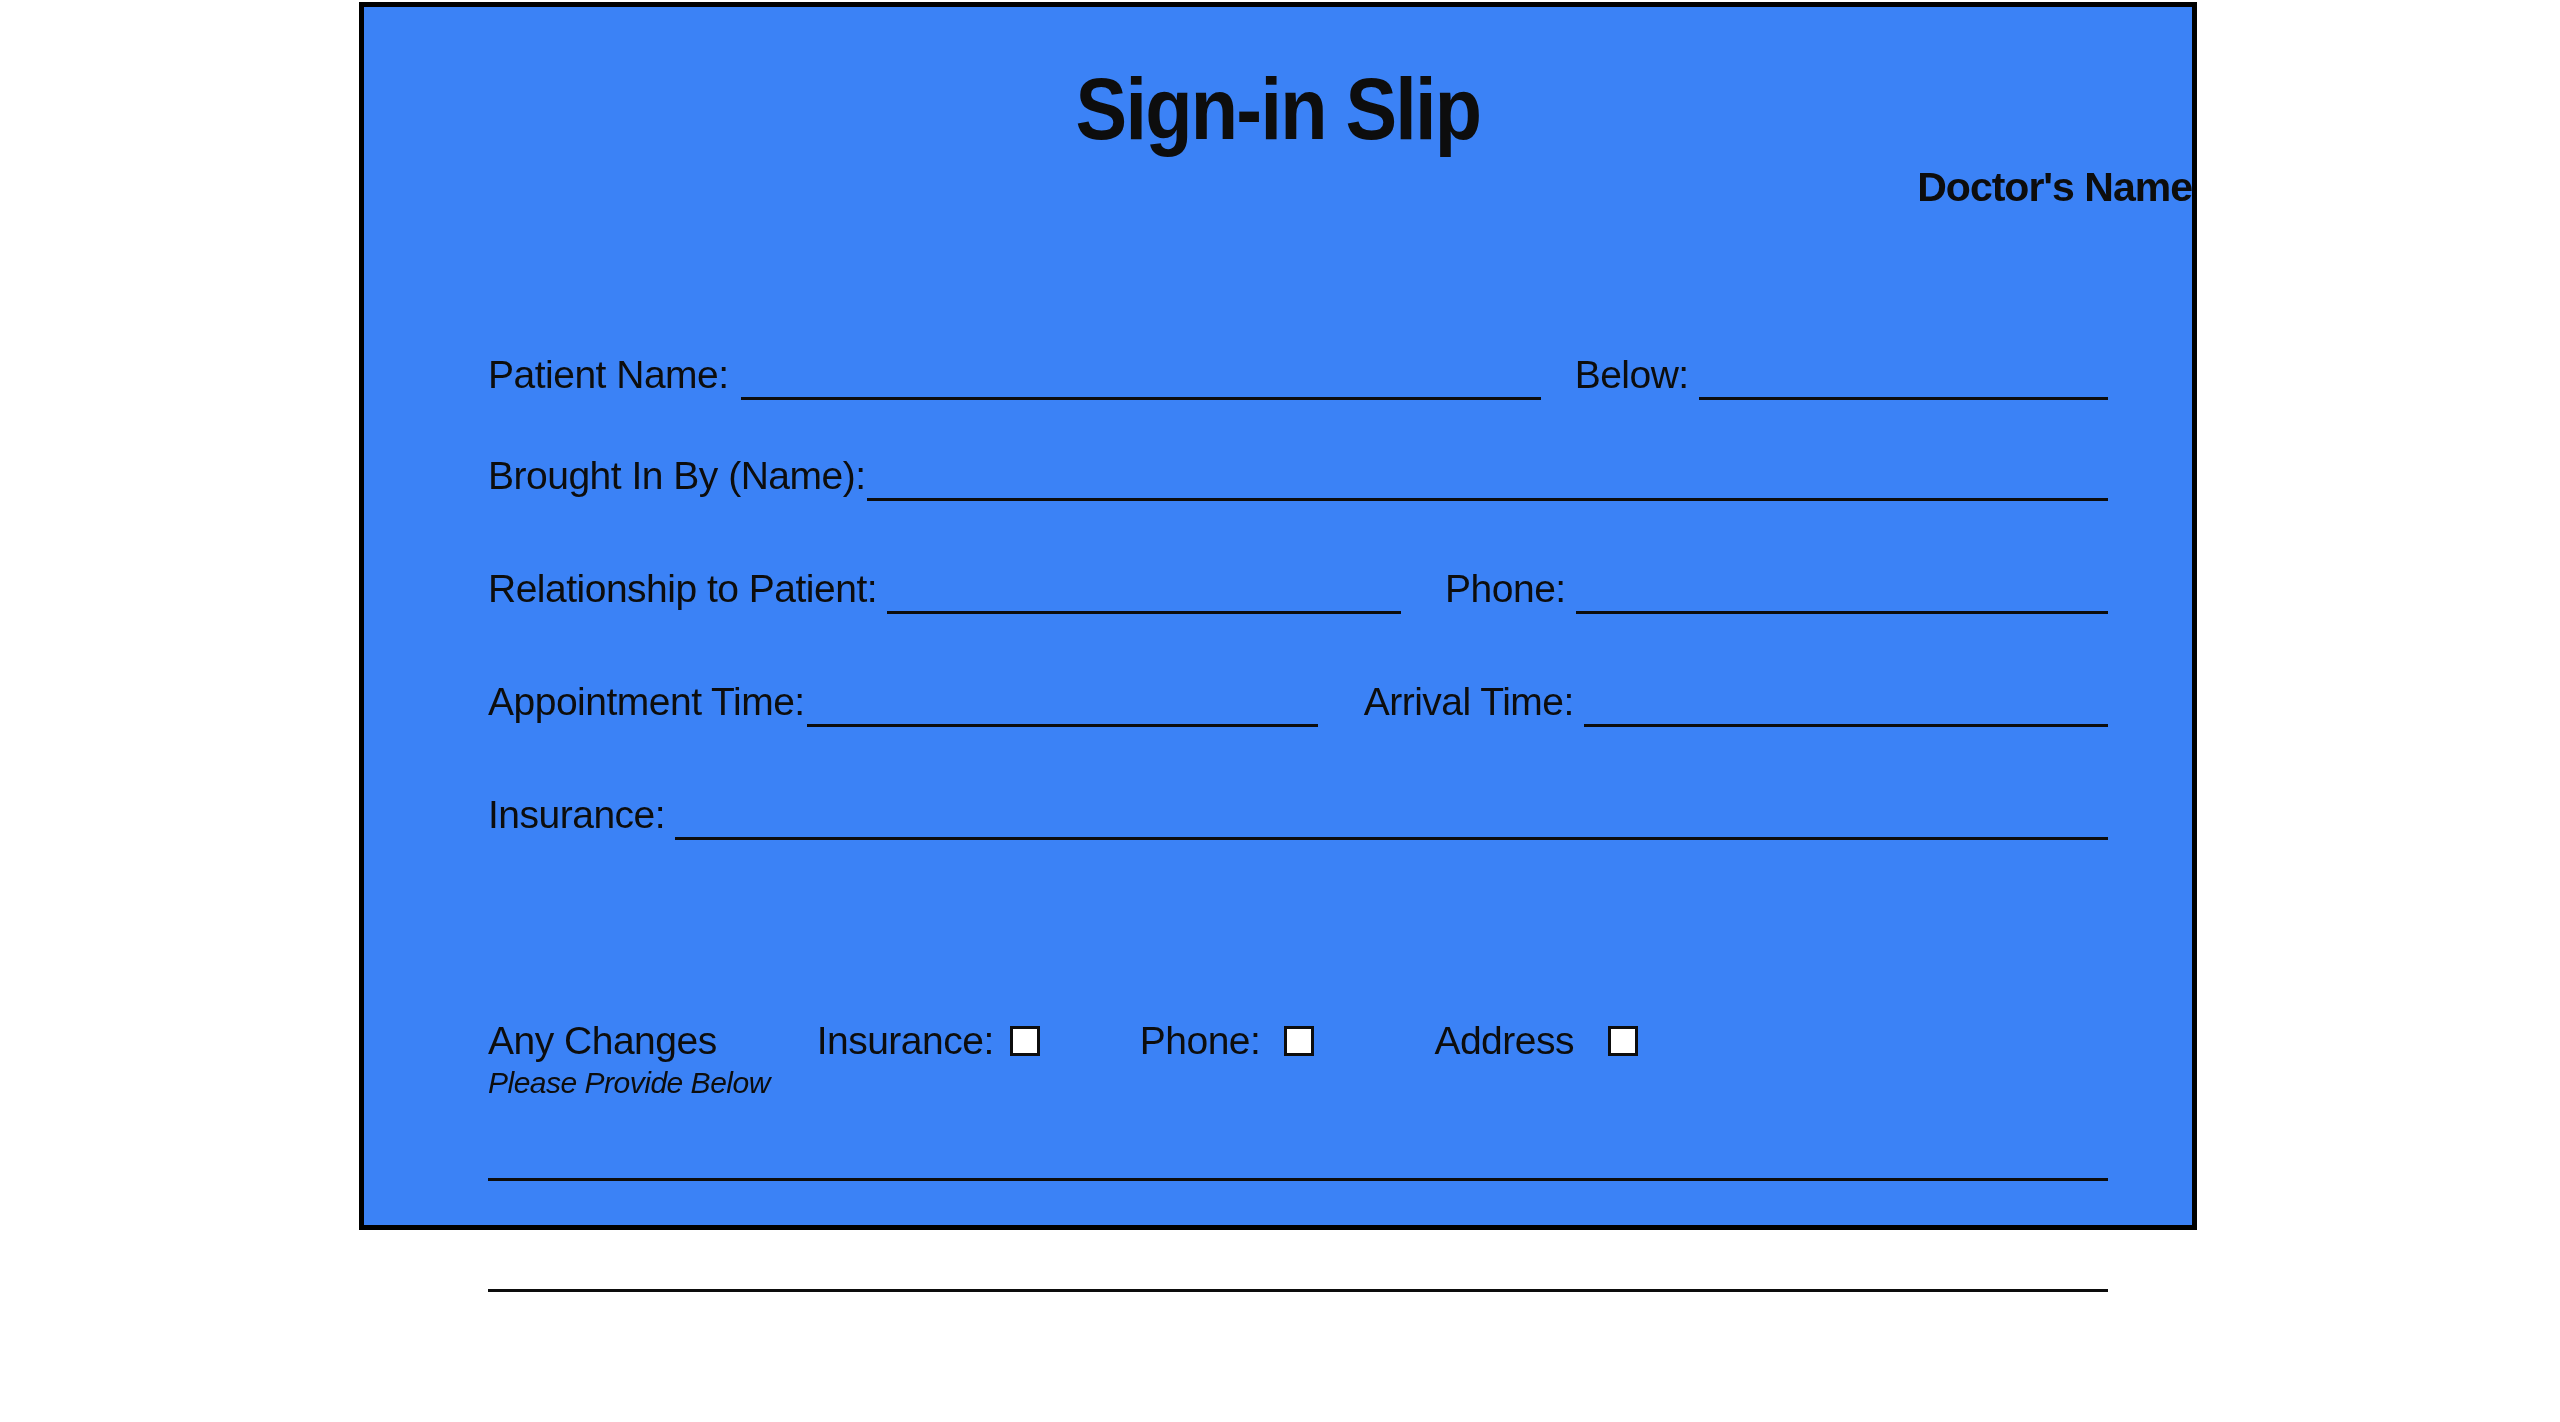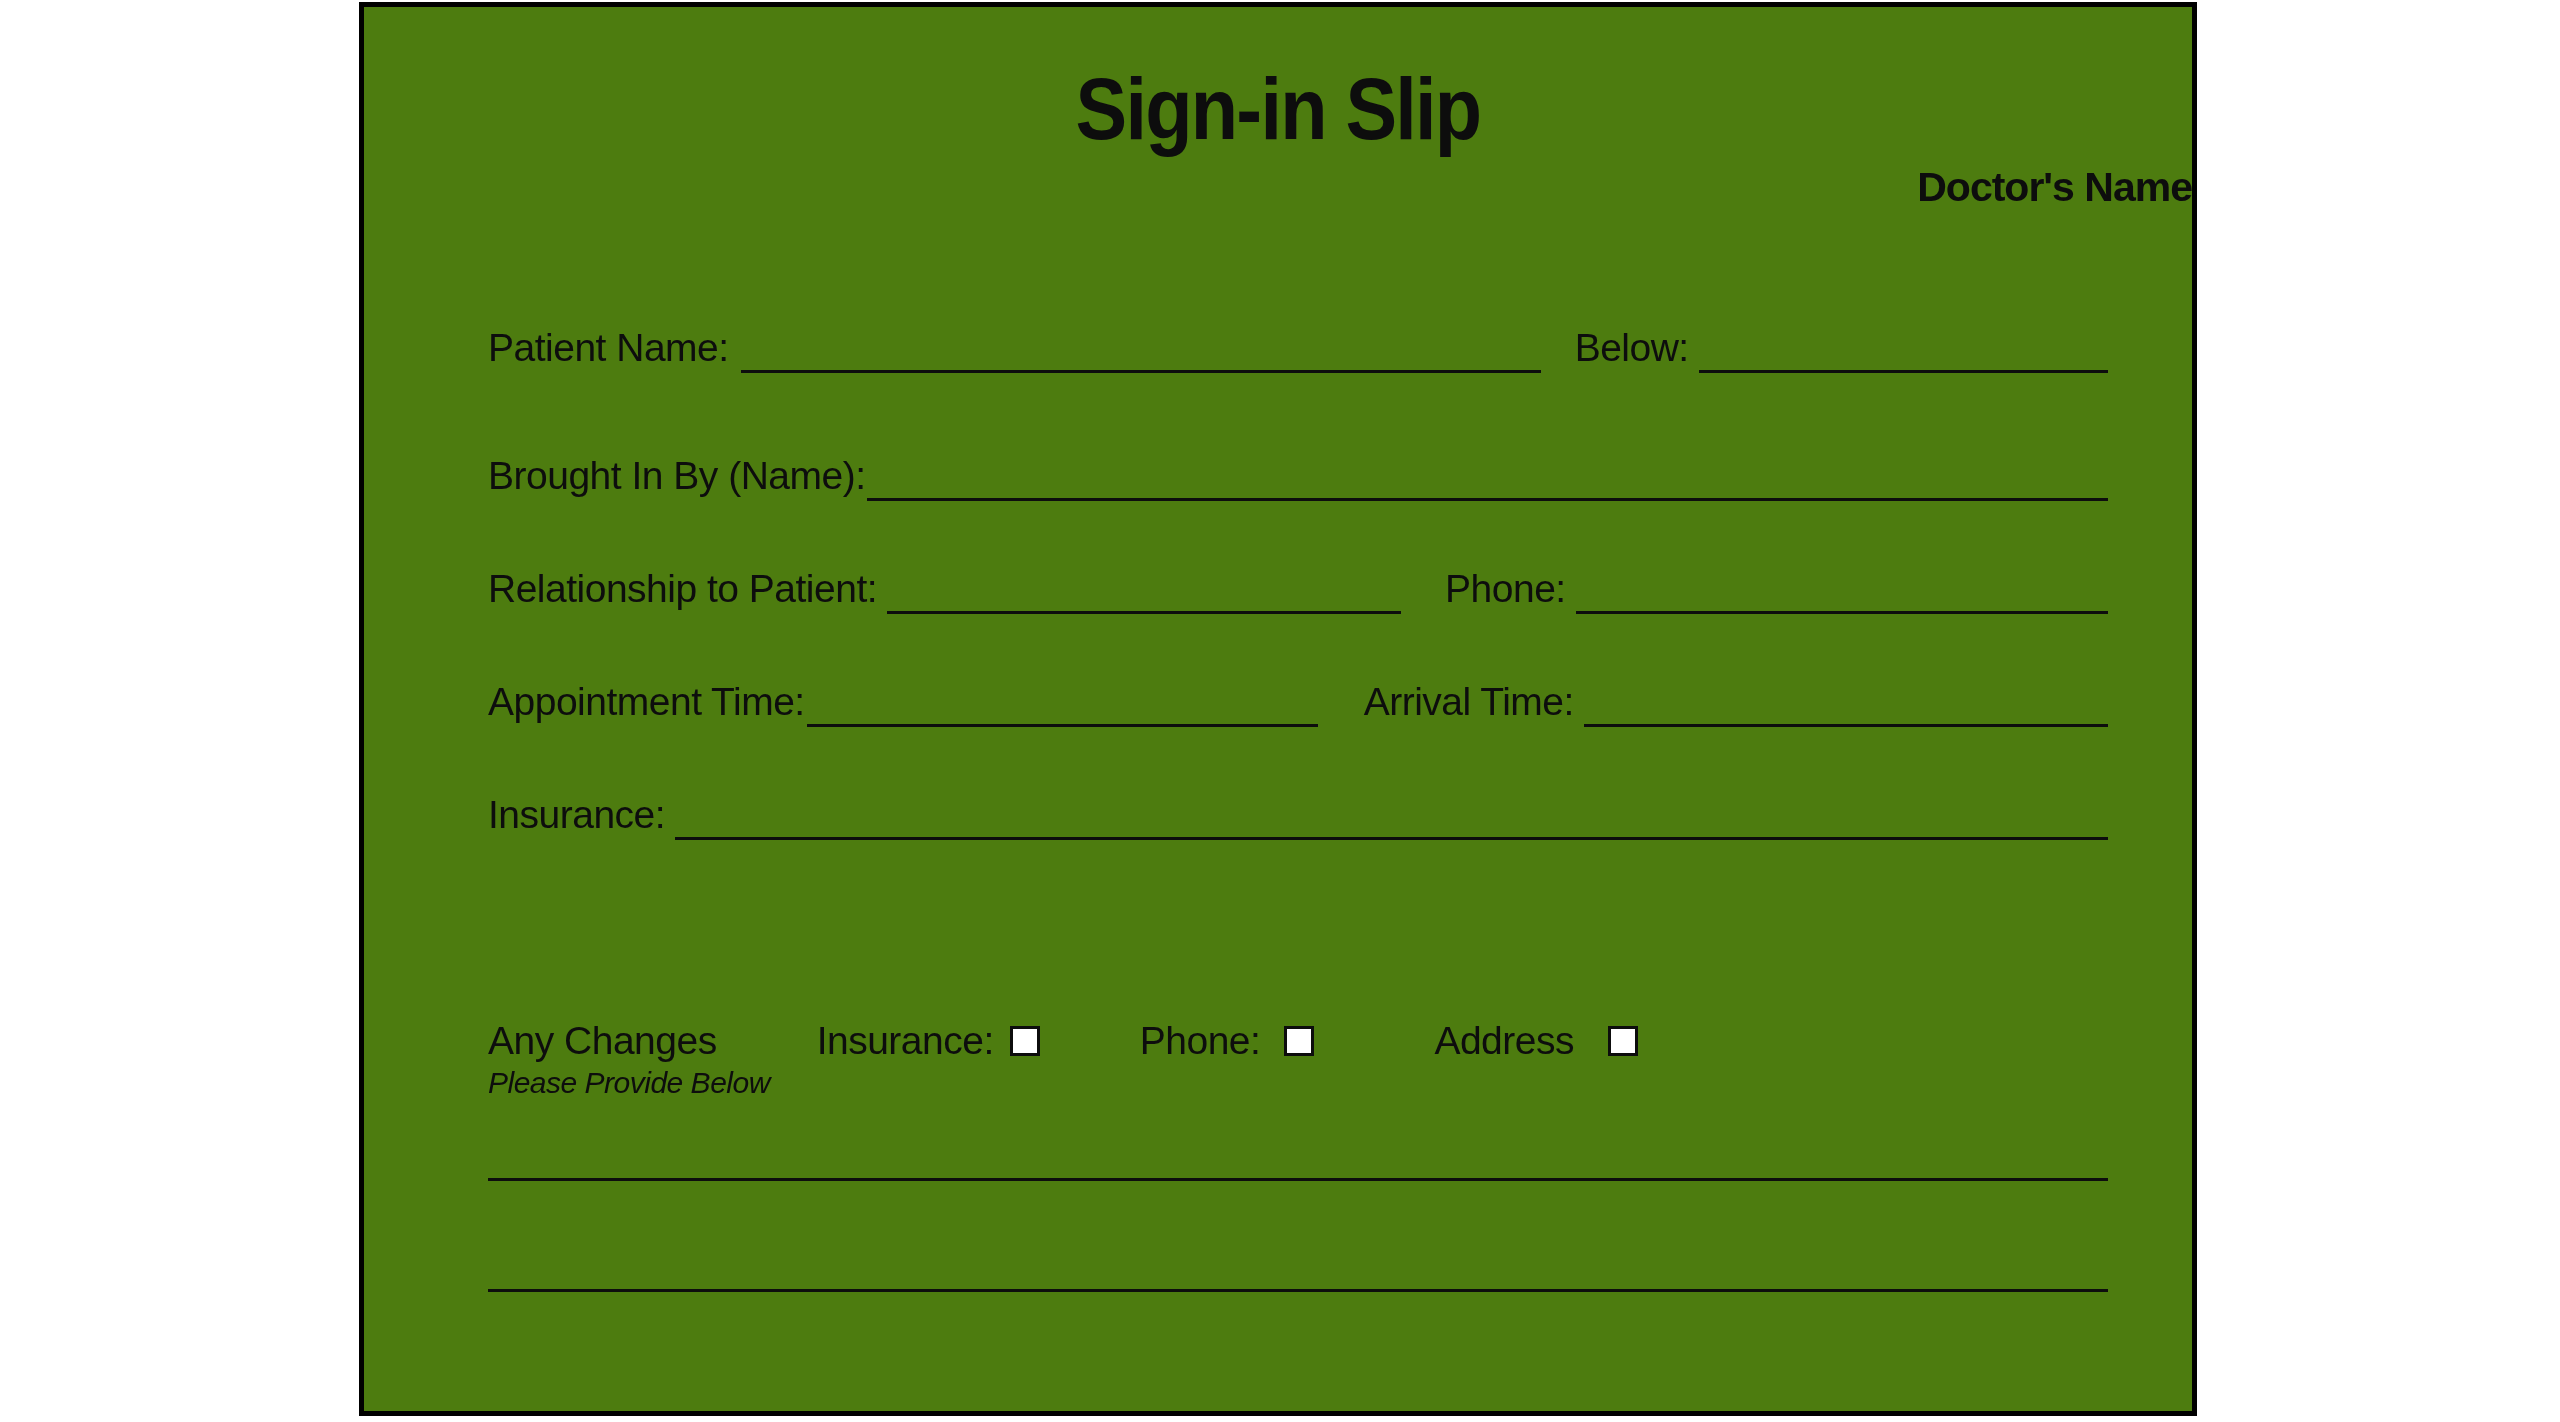--- a/index.html
+++ b/index.html
@@ -16,23 +16,23 @@
     width: 2560px;
     height: 1422px;
     background: #ffffff;
     overflow: hidden;
   }
   .form-box {
     position: absolute;
     left: 359px;
     top: 2px;
     width: 1838px;
-    height: 1414px;
+    height: 1228px;
     border: 5px solid #000000;
-    background: #4d7c0f;
+    background: #3b82f6;
     box-sizing: border-box;
   }
   .title {
     position: absolute;
     left: 0;
     right: 0;
     top: 58px;
     text-align: center;
     font-size: 88px;
     font-weight: bold;
@@ -67,21 +67,21 @@
     line-height: 56px;
     letter-spacing: -0.5px;
     white-space: nowrap;
   }
   .line {
     height: 40px;
     border-bottom: 3px solid #0d0d0d;
     margin-bottom: 3px;
   }
   .grow { flex: 1 1 auto; }
-  .r1 { top: 313px; }
+  .r1 { top: 340px; }
   .r2 { top: 441px; }
   .r3 { top: 554px; }
   .r4 { top: 667px; }
   .r5 { top: 780px; }
   .r6 { top: 893px; }
   .r7 { top: 1006px; }
   .checkbox {
     width: 30px;
     height: 30px;
     border: 3px solid #0d0d0d;

